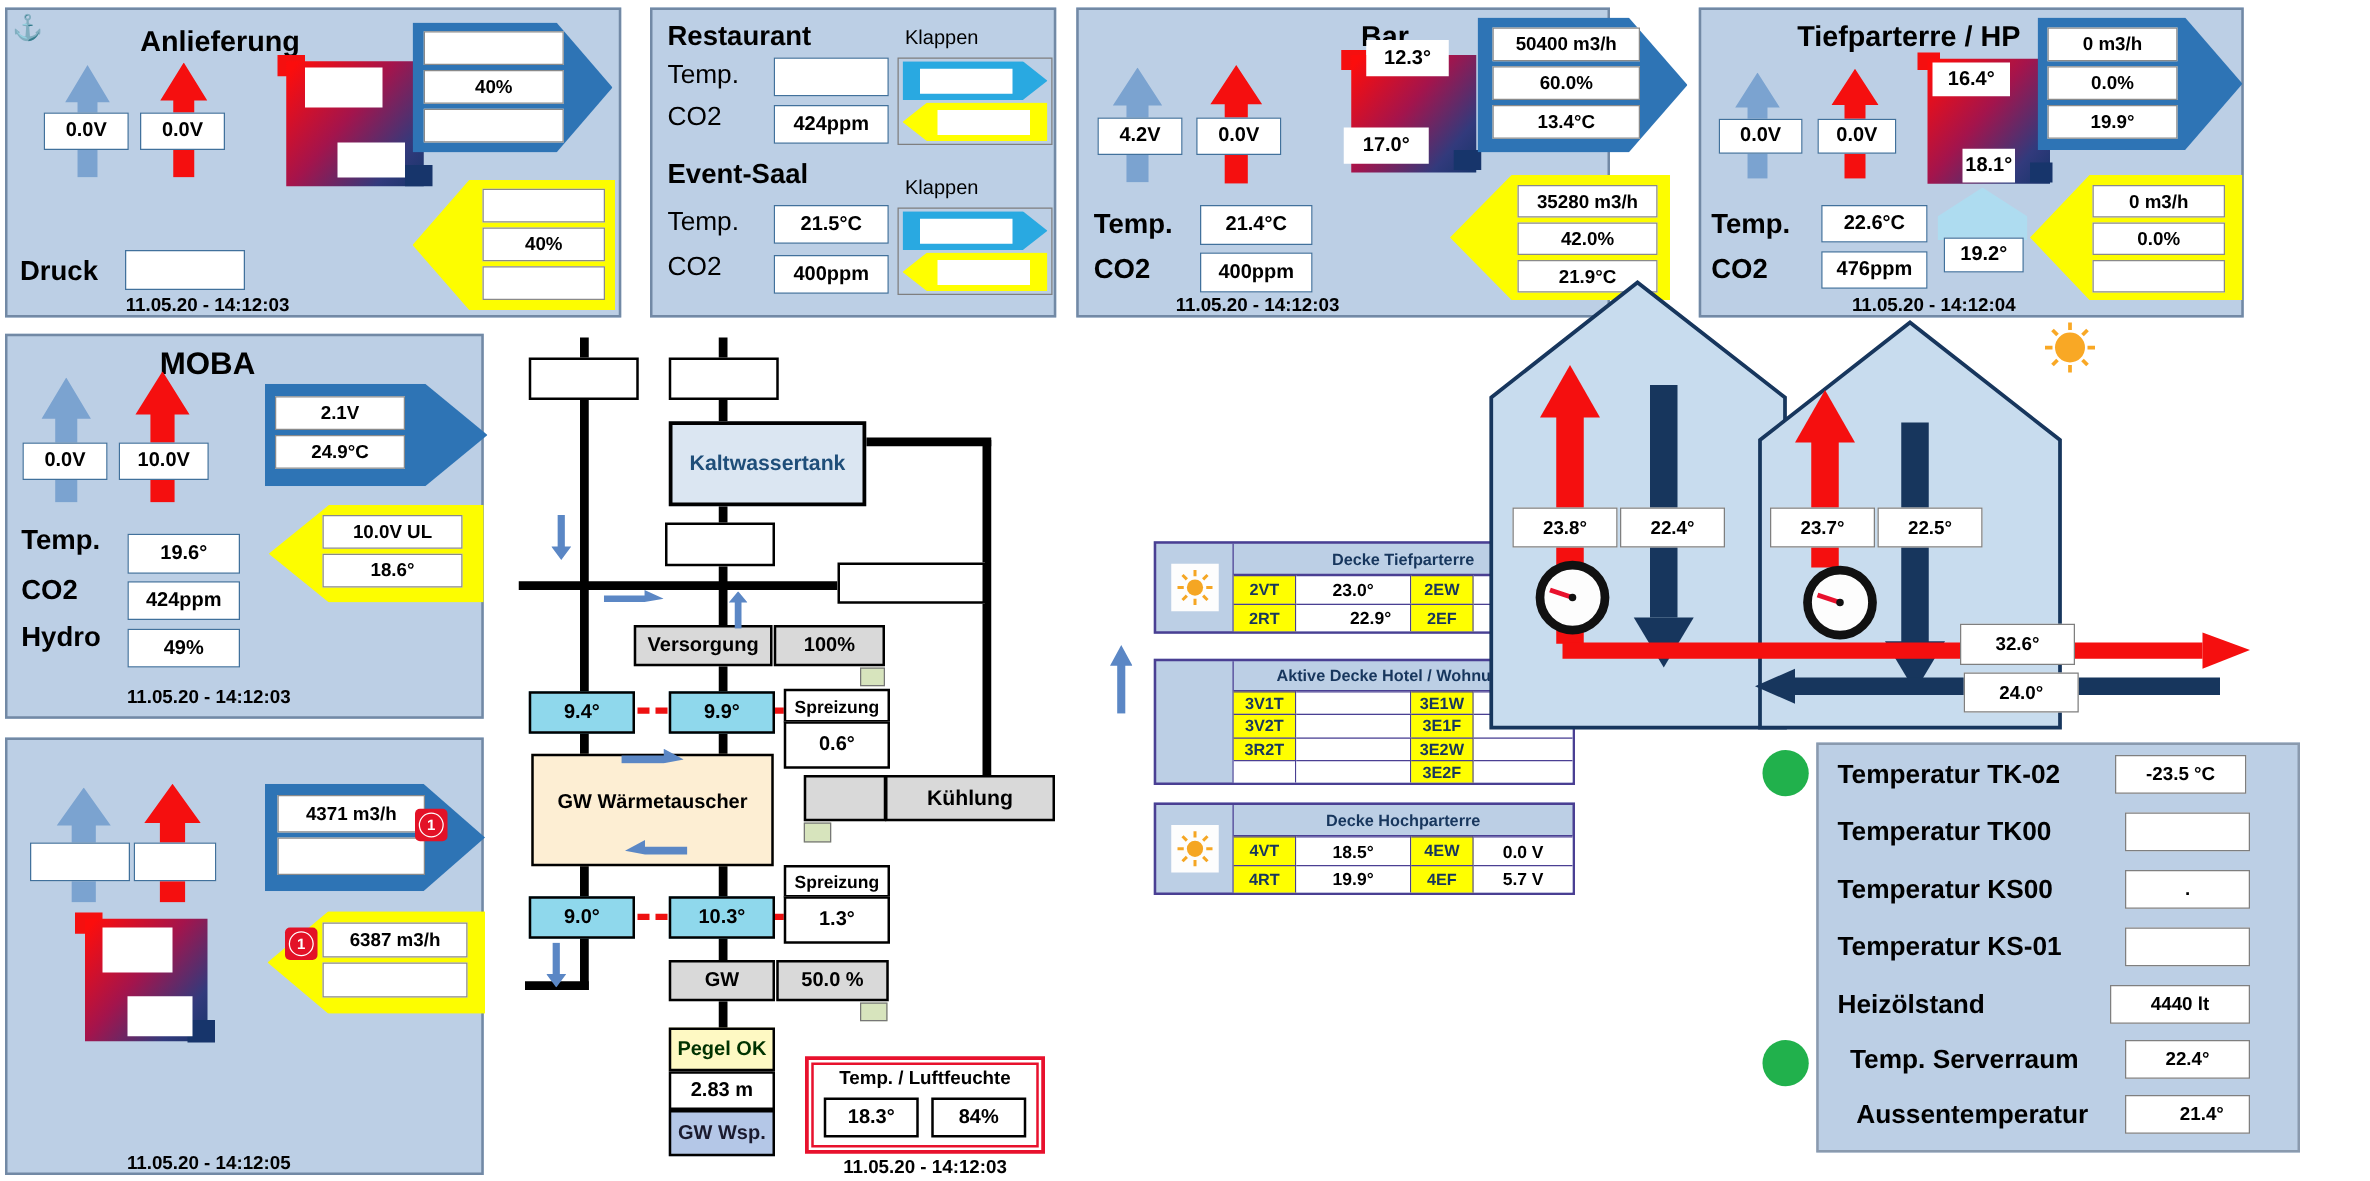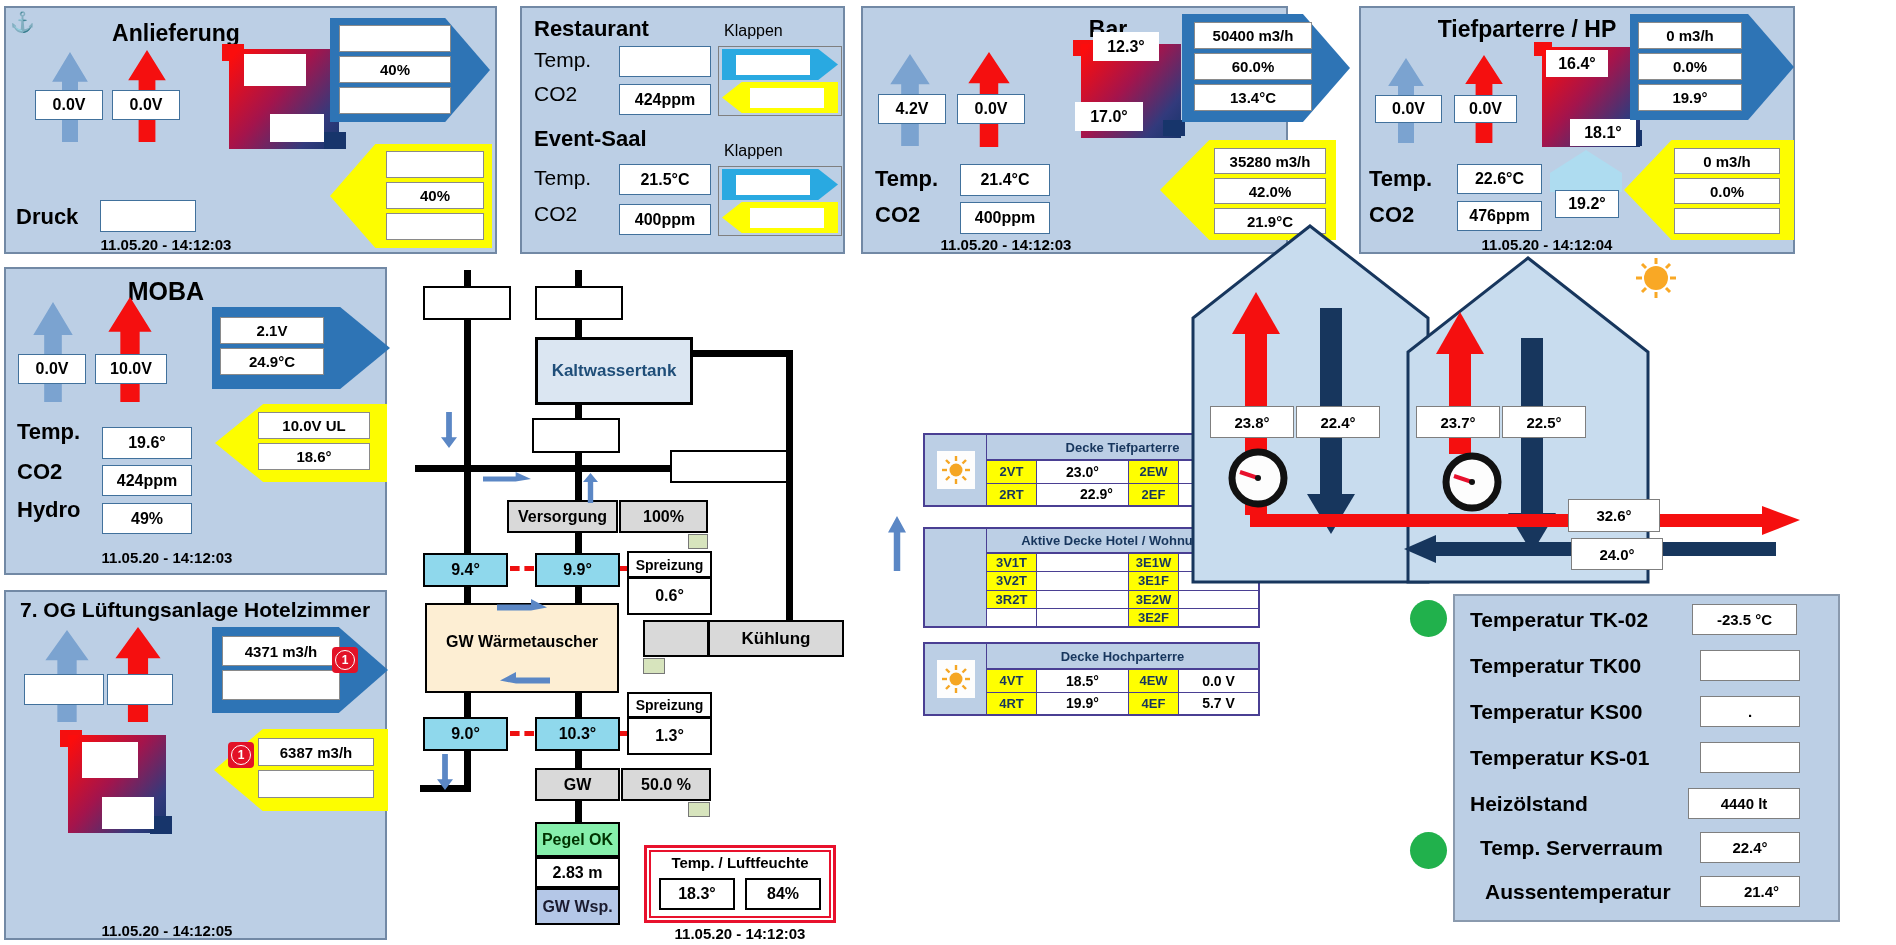--- a/index.html
+++ b/index.html
@@ -139,21 +139,21 @@
   <div class="p panel" style="left:1359px;top:6px;width:436px;height:248px;">
     <div class="p title" style="left:31px;top:8px;width:270px;font-size:23px;">Tiefparterre / HP</div>
     <div class="p au ablue" style="left:26px;top:50px;width:38px;height:85px;"></div>
     <div class="p au ared" style="left:103px;top:47px;width:40px;height:88px;"></div>
     <div class="p vbox" style="left:14px;top:87px;width:67px;height:28px;">0.0V</div>
     <div class="p vbox" style="left:93px;top:87px;width:63px;height:28px;">0.0V</div>
     <div class="p ared" style="left:173px;top:34px;width:18px;height:14px;"></div>
     <div class="p hx" style="left:181px;top:39px;width:98px;height:100px;"></div>
     <div class="p" style="left:263px;top:122px;width:18px;height:16px;background:#17356b;"></div>
     <div class="p hxw" style="left:185px;top:42px;width:62px;height:27px;display:flex;align-items:center;justify-content:center;font-weight:bold;font-size:16px;">16.4°</div>
-    <div class="p hxw" style="left:209px;top:111px;width:66px;height:27px;display:flex;align-items:center;justify-content:center;font-weight:bold;font-size:16px;">18.1°</div>
+    <div class="p hxw" style="left:209px;top:111px;width:42px;height:27px;display:flex;align-items:center;justify-content:center;font-weight:bold;font-size:16px;">18.1°</div>
     <div class="p" style="left:189px;top:142px;width:72px;height:42px;background:#aedcf0;clip-path:polygon(50% 0,100% 55%,100% 100%,0 100%,0 55%);"></div>
     <div class="p vbox" style="left:194px;top:182px;width:64px;height:28px;">19.2°</div>
     <div class="p pentR" style="left:269px;top:6px;width:164px;height:106px;"></div>
     <div class="p pbox" style="left:277px;top:14px;width:104px;height:27px;">0 m3/h</div>
     <div class="p pbox" style="left:277px;top:45px;width:104px;height:27px;">0.0%</div>
     <div class="p pbox" style="left:277px;top:76px;width:104px;height:27px;">19.9°</div>
     <div class="p pentL" style="left:263px;top:132px;width:170px;height:100px;"></div>
     <div class="p pbox" style="left:313px;top:140px;width:106px;height:26px;">0 m3/h</div>
     <div class="p pbox" style="left:313px;top:170px;width:106px;height:26px;">0.0%</div>
     <div class="p pbox" style="left:313px;top:200px;width:106px;height:26px;"></div>
@@ -179,21 +179,20 @@
     <div class="p lbl" style="left:11px;top:150px;font-size:22px;">Temp.</div>
     <div class="p vbox" style="left:96px;top:158px;width:90px;height:32px;">19.6°</div>
     <div class="p lbl" style="left:11px;top:190px;font-size:22px;">CO2</div>
     <div class="p vbox" style="left:96px;top:196px;width:90px;height:31px;">424ppm</div>
     <div class="p lbl" style="left:11px;top:228px;font-size:22px;">Hydro</div>
     <div class="p vbox" style="left:96px;top:234px;width:90px;height:31px;">49%</div>
     <div class="p ts" style="left:56px;top:280px;width:210px;">11.05.20 - 14:12:03</div>
   </div>
 
   <div class="p panel" style="left:4px;top:590px;width:383px;height:350px;">
-    <div class="p lbl" style="left:14px;top:6px;font-size:21px;">7. OG Lüftungsanlage Hotelzimmer</div>
     <div class="p au ablue" style="left:38px;top:38px;width:46px;height:92px;"></div>
     <div class="p au ared" style="left:108px;top:35px;width:48px;height:95px;"></div>
     <div class="p vbox" style="left:18px;top:82px;width:80px;height:31px;"></div>
     <div class="p vbox" style="left:101px;top:82px;width:66px;height:31px;"></div>
     <div class="p pentR" style="left:206px;top:35px;width:176px;height:86px;"></div>
     <div class="p pbox" style="left:216px;top:44px;width:118px;height:30px;">4371 m3/h</div>
     <div class="p pbox" style="left:216px;top:78px;width:118px;height:30px;"></div>
     <div class="p badge" style="left:326px;top:55px;width:26px;height:26px;">
         <span>1</span>
       </div>
@@ -252,21 +251,21 @@
   <div class="p greensq" style="left:643px;top:658px;width:22px;height:16px;"></div>
   <div class="p cyan" style="left:423px;top:717px;width:85px;height:34px;">9.0°</div>
   <div class="p cyan" style="left:535px;top:717px;width:85px;height:34px;">10.3°</div>
   <div class="p dash" style="left:510px;top:731px;width:24px;height:0;"></div>
   <div class="p soliddash" style="left:620px;top:731px;width:8px;height:5px;"></div>
   <div class="p wbox" style="left:627px;top:692px;width:85px;height:26px;font-size:14px;">Spreizung</div>
   <div class="p wbox" style="left:627px;top:717px;width:85px;height:38px;">1.3°</div>
   <div class="p gray" style="left:535px;top:768px;width:85px;height:33px;">GW</div>
   <div class="p gray" style="left:621px;top:768px;width:90px;height:33px;">50.0 %</div>
   <div class="p greensq" style="left:688px;top:802px;width:22px;height:15px;"></div>
-  <div class="p" style="left:535px;top:822px;width:85px;height:35px;background:#86efac;border:2.5px solid #000;box-sizing:border-box;display:flex;align-items:center;justify-content:center;font-weight:bold;font-size:16px;color:#003300;">Pegel OK</div>
+  <div class="p" style="left:535px;top:822px;width:85px;height:35px;background:#fef9c3;border:2.5px solid #000;box-sizing:border-box;display:flex;align-items:center;justify-content:center;font-weight:bold;font-size:16px;color:#003300;">Pegel OK</div>
   <div class="p wbox" style="left:535px;top:857px;width:85px;height:31px;">2.83 m</div>
   <div class="p" style="left:535px;top:888px;width:85px;height:37px;background:#b4c7e7;border:2.5px solid #000;box-sizing:border-box;display:flex;align-items:center;justify-content:center;font-weight:bold;font-size:16px;color:#1a1a2e;">GW Wsp.</div>
 
   <div class="p" style="left:644px;top:845px;width:192px;height:78px;border:3px solid #e8112d;background:#fff;box-sizing:border-box;">
     <div class="p" style="left:2px;top:2px;right:2px;bottom:2px;border:2px solid #e8112d;"></div>
     <div class="p" style="left:0;top:6px;width:100%;text-align:center;font-weight:bold;font-size:15px;color:#000;">Temp. / Luftfeuchte</div>
     <div class="p" style="left:12px;top:30px;width:76px;height:32px;border:2px solid #000;box-sizing:border-box;display:flex;align-items:center;justify-content:center;font-weight:bold;font-size:16px;">18.3°</div>
     <div class="p" style="left:98px;top:30px;width:76px;height:32px;border:2px solid #000;box-sizing:border-box;display:flex;align-items:center;justify-content:center;font-weight:bold;font-size:16px;">84%</div>
   </div>
   <div class="p ts" style="left:640px;top:925px;width:200px;">11.05.20 - 14:12:03</div>

